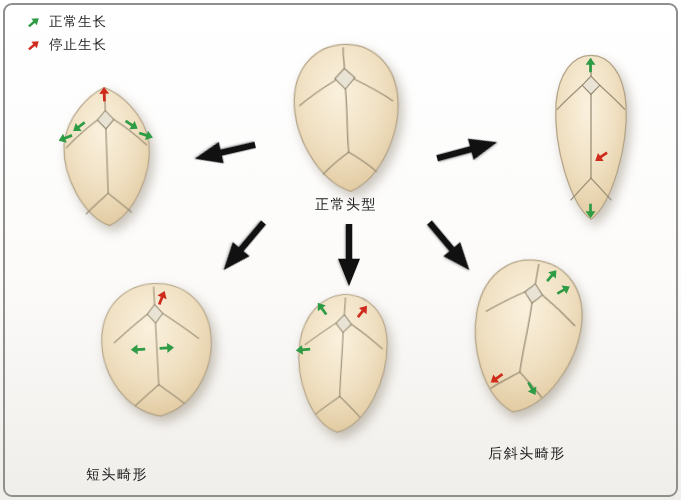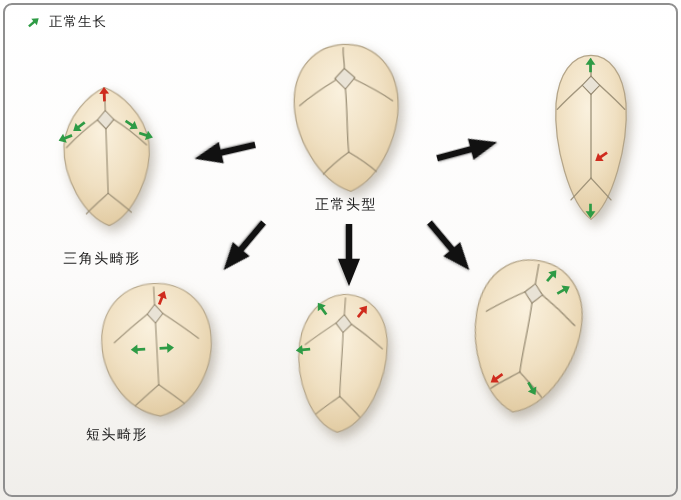--- a/index.html
+++ b/index.html
@@ -60,20 +60,26 @@
 
   <div class="frame"></div>
 
   <div class="legend">
     <div class="legend-row">
       <svg class="garrow-legend normal" viewBox="0 0 20 20">
           <use href="#growth-arrow"></use>
         </svg>
       <span class="legend-label">正常生长</span>
     </div>
+    <div class="legend-row">
+      <svg class="garrow-legend stopped" viewBox="0 0 20 20">
+          <use href="#growth-arrow"></use>
+        </svg>
+      <span class="legend-label">停止生长</span>
+    </div>
   </div>
 
   <figure class="skull" style="left:284px;top:40px;width:126px;height:158px;transform:rotate(-3deg)">
     <svg class="skull-art" viewBox="0 0 100 145" preserveAspectRatio="none">
       <path class="bone" d="M50,4 C72,4 89,23 91,52 C93,86 75,128 50,139 C25,128 7,86 9,52 C11,23 28,4 50,4 Z"></path>
       <path class="suture" d="M50,7 C49,14 50.5,20 50,26"></path>
       <path class="fontanelle" d="M50,26 L58,35 L50,45 L42,35 Z"></path>
       <path class="suture" d="M43,36 C32,43 22,50 13,58"></path>
       <path class="suture" d="M57,36 C68,43 78,50 87,58"></path>
       <path class="suture" d="M50,45 C51,65 49,85 50,103"></path>
@@ -119,21 +125,20 @@
     <svg class="garrow normal" style="left:24px;top:33px;transform:rotate(145deg)" viewBox="0 0 20 20">
         <use href="#growth-arrow"></use>
       </svg>
     <svg class="garrow normal" style="left:90px;top:44px;transform:rotate(20deg)" viewBox="0 0 20 20">
         <use href="#growth-arrow"></use>
       </svg>
     <svg class="garrow normal" style="left:76px;top:33px;transform:rotate(35deg)" viewBox="0 0 20 20">
         <use href="#growth-arrow"></use>
       </svg>
   </figure>
-  <div class="label" style="left:102px;top:250px">三角头畸形</div>
 
   <figure class="skull" style="left:541px;top:52px;width:100px;height:172px">
     <svg class="skull-art" viewBox="0 0 80 150" preserveAspectRatio="none">
       <path class="bone" d="M40,3 C55,3 66,19 68,45 C70,82 57,132 40,146 C23,132 10,82 12,45 C14,19 25,3 40,3 Z"></path>
       <path class="suture" d="M40,6 L40,21"></path>
       <path class="fontanelle" d="M40,21 L47,29 L40,37 L33,29 Z"></path>
       <path class="suture" d="M33,29 C26,36 19,43 13,50"></path>
       <path class="suture" d="M47,29 C54,36 61,43 67,50"></path>
       <path class="suture" d="M40,37 C40,65 40,90 40,110"></path>
       <path class="suture" d="M40,110 C34,117 29,123 24,129"></path>
@@ -164,21 +169,21 @@
     <svg class="garrow stopped" style="left:60px;top:10px;transform:rotate(-65deg)" viewBox="0 0 20 20">
         <use href="#growth-arrow"></use>
       </svg>
     <svg class="garrow normal" style="left:34px;top:60px;transform:rotate(180deg)" viewBox="0 0 20 20">
         <use href="#growth-arrow"></use>
       </svg>
     <svg class="garrow normal" style="left:62px;top:60px;transform:rotate(0deg)" viewBox="0 0 20 20">
         <use href="#growth-arrow"></use>
       </svg>
   </figure>
-  <div class="label" style="left:117px;top:426px">短头畸形</div>
+  <div class="label" style="left:117px;top:466px">短头畸形</div>
 
   <figure class="skull" style="left:286px;top:290px;width:112px;height:148px;transform:rotate(4deg)">
     <svg class="skull-art" viewBox="0 0 100 132" preserveAspectRatio="none">
       <path class="bone" d="M47,4 C69,2 87,18 89,46 C91,78 76,118 50,127 C26,120 9,83 11,50 C13,24 28,7 47,4 Z"></path>
       <path class="suture" d="M49,7 L49,22"></path>
       <path class="fontanelle" d="M49,22 L56,30 L49,38 L42,30 Z"></path>
       <path class="suture" d="M42,30 C33,37 24,44 16,51"></path>
       <path class="suture" d="M56,30 C66,36 76,43 85,50"></path>
       <path class="suture" d="M49,38 C50,60 49,78 50,95"></path>
       <path class="suture" d="M50,95 C43,101 36,106 30,112"></path>
@@ -212,14 +217,15 @@
     <svg class="garrow normal" style="left:70px;top:8px;transform:rotate(-60deg)" viewBox="0 0 20 20">
         <use href="#growth-arrow"></use>
       </svg>
     <svg class="garrow stopped" style="left:34px;top:118px;transform:rotate(135deg)" viewBox="0 0 20 20">
         <use href="#growth-arrow"></use>
       </svg>
     <svg class="garrow normal" style="left:70px;top:122px;transform:rotate(50deg)" viewBox="0 0 20 20">
         <use href="#growth-arrow"></use>
       </svg>
   </figure>
+  <div class="label" style="left:527px;top:445px">后斜头畸形</div>
 
 </div>
 
 </body></html>

